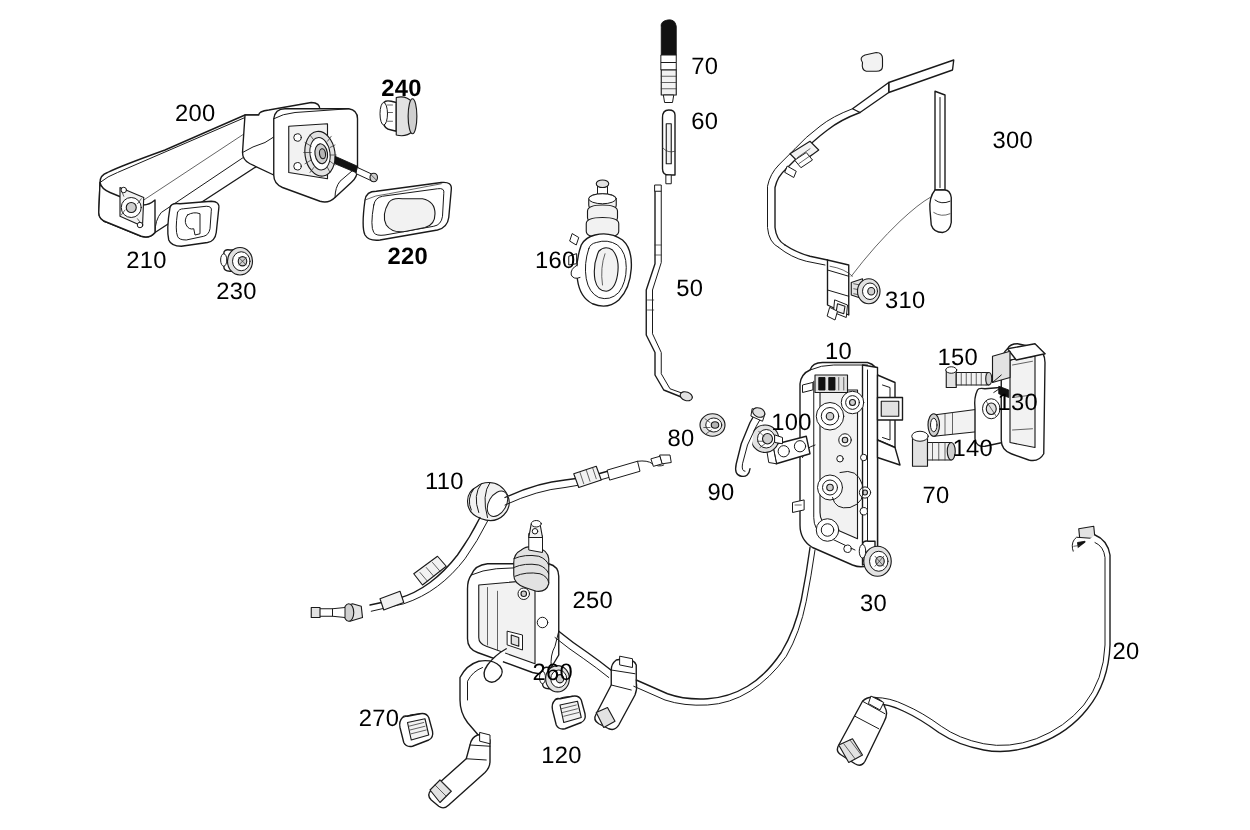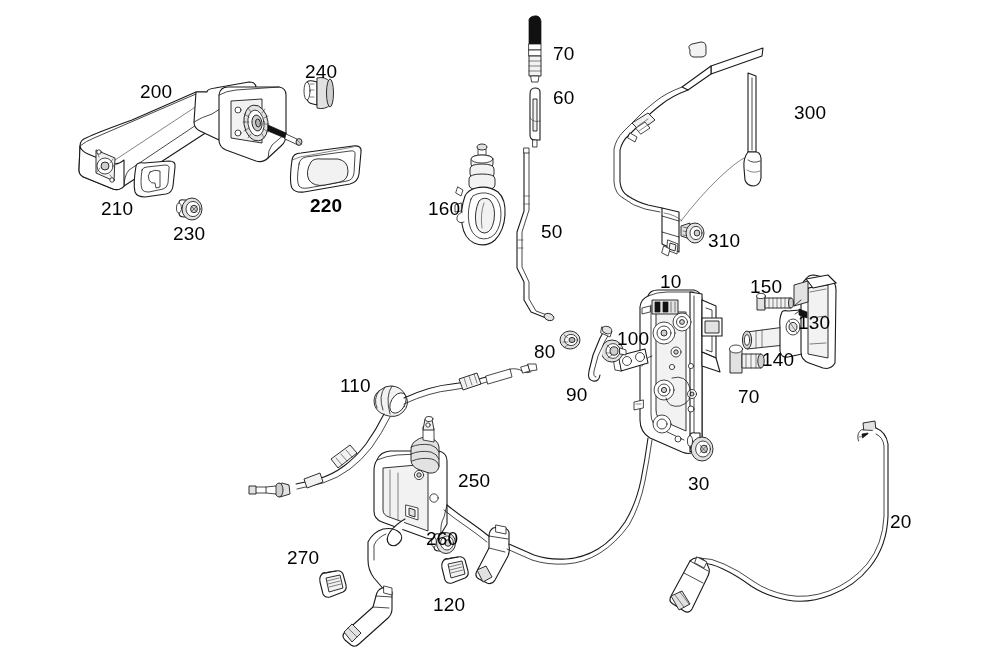--- a/index.html
+++ b/index.html
@@ -488,21 +488,21 @@
 
     <g>
       <path class="bdy" d="M648 438 Q645 460 641 480 Q636 504 625 522 Q613 540 598 549 Q583 558 566 559 Q548 560 534 555 L509 544"></path>
       <path class="ln-thin" d="M652 440 Q649 461 645 481 Q640 506 629 525 Q616 543 600 553 Q584 563 566 564 Q547 565 532 560 L507 549"></path>
     </g>
 
   </svg>
 
   <div class="callout-layer">
     <span class="callout" style="left:140px; top:82px;">200</span>
-    <span class="callout" style="left:305px; top:62px;">240</span>
+    <span class="callout" style="left:305px; top:62px;font-weight:bold;">240</span>
     <span class="callout" style="left:101px; top:199px;">210</span>
     <span class="callout" style="left:173px; top:224px;">230</span>
     <span class="callout" style="left:310px; top:196px;font-weight:bold;">220</span>
     <span class="callout" style="left:553px; top:44px;">70</span>
     <span class="callout" style="left:553px; top:88px;">60</span>
     <span class="callout" style="left:541px; top:222px;">50</span>
     <span class="callout" style="left:428px; top:199px;">160</span>
     <span class="callout" style="left:769px; top:103px;margin-left:25px;">300</span>
     <span class="callout" style="left:708px; top:231px;">310</span>
     <span class="callout" style="left:660px; top:272px;">10</span>
@@ -510,18 +510,18 @@
     <span class="callout" style="left:798px; top:313px;">130</span>
     <span class="callout" style="left:762px; top:350px;">140</span>
     <span class="callout" style="left:738px; top:387px;">70</span>
     <span class="callout" style="left:617px; top:329px;">100</span>
     <span class="callout" style="left:534px; top:342px;">80</span>
     <span class="callout" style="left:566px; top:385px;">90</span>
     <span class="callout" style="left:688px; top:474px;">30</span>
     <span class="callout" style="left:340px; top:376px;">110</span>
     <span class="callout" style="left:458px; top:471px;">250</span>
     <span class="callout" style="left:426px; top:529px;">260</span>
-    <span class="callout" style="left:287px; top:548px;text-align:right;">270</span>
+    <span class="callout" style="left:287px; top:566px;text-align:right;">270</span>
     <span class="callout" style="left:433px; top:595px;">120</span>
     <span class="callout" style="left:890px; top:512px;">20</span>
   </div>
 
 </div>
 
 </body></html>

